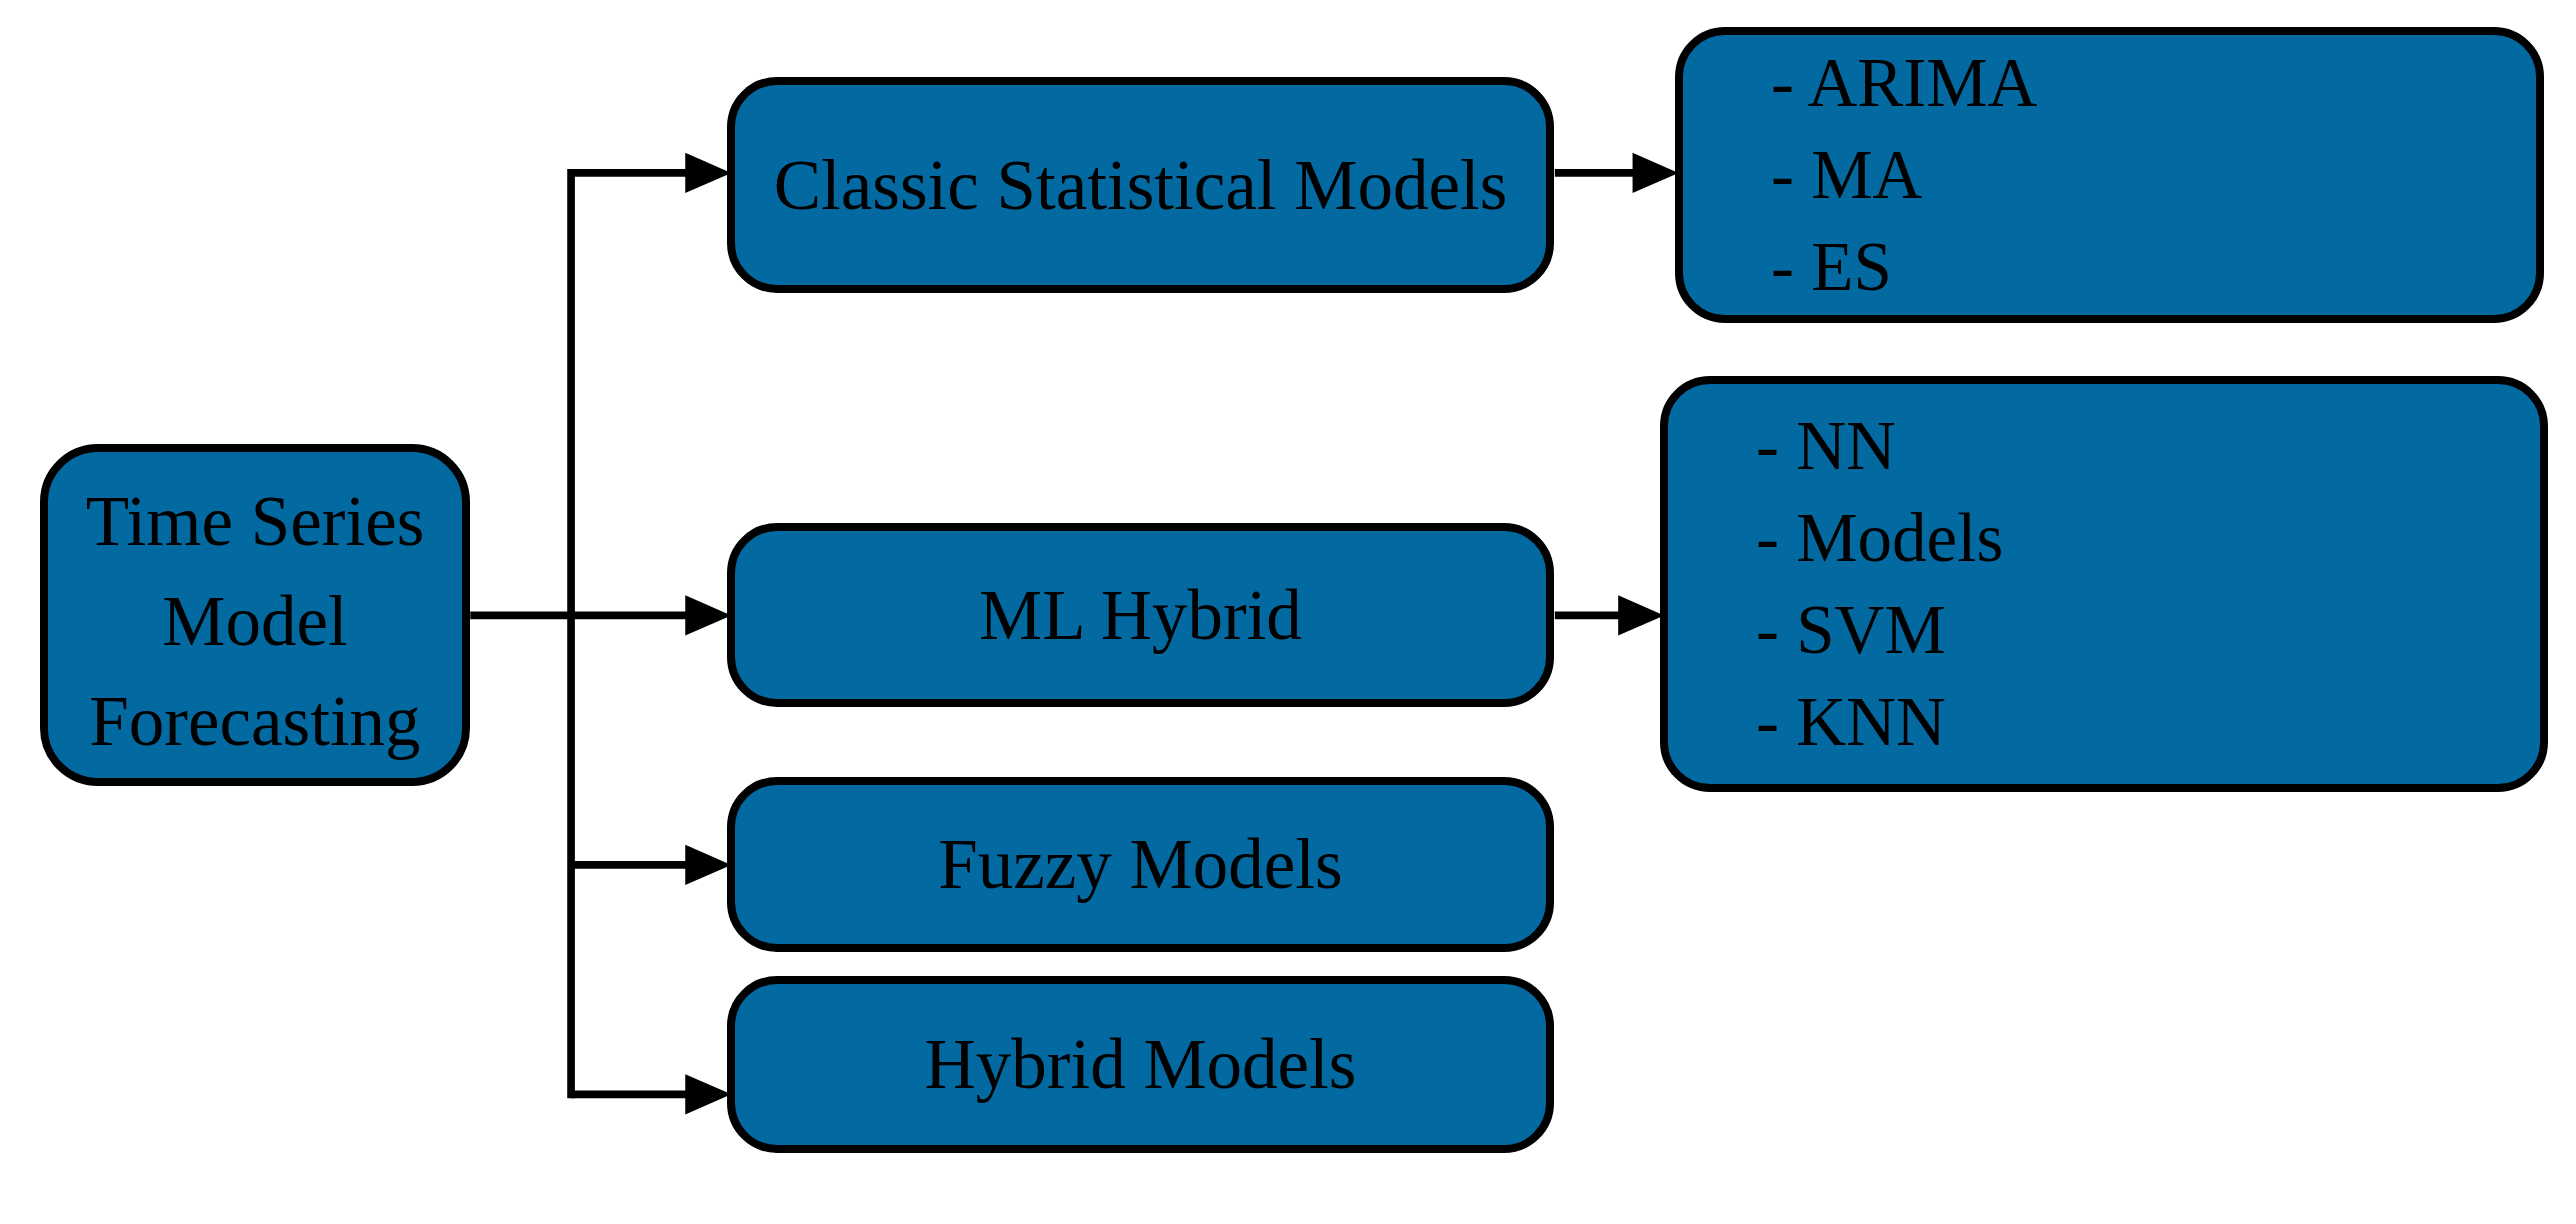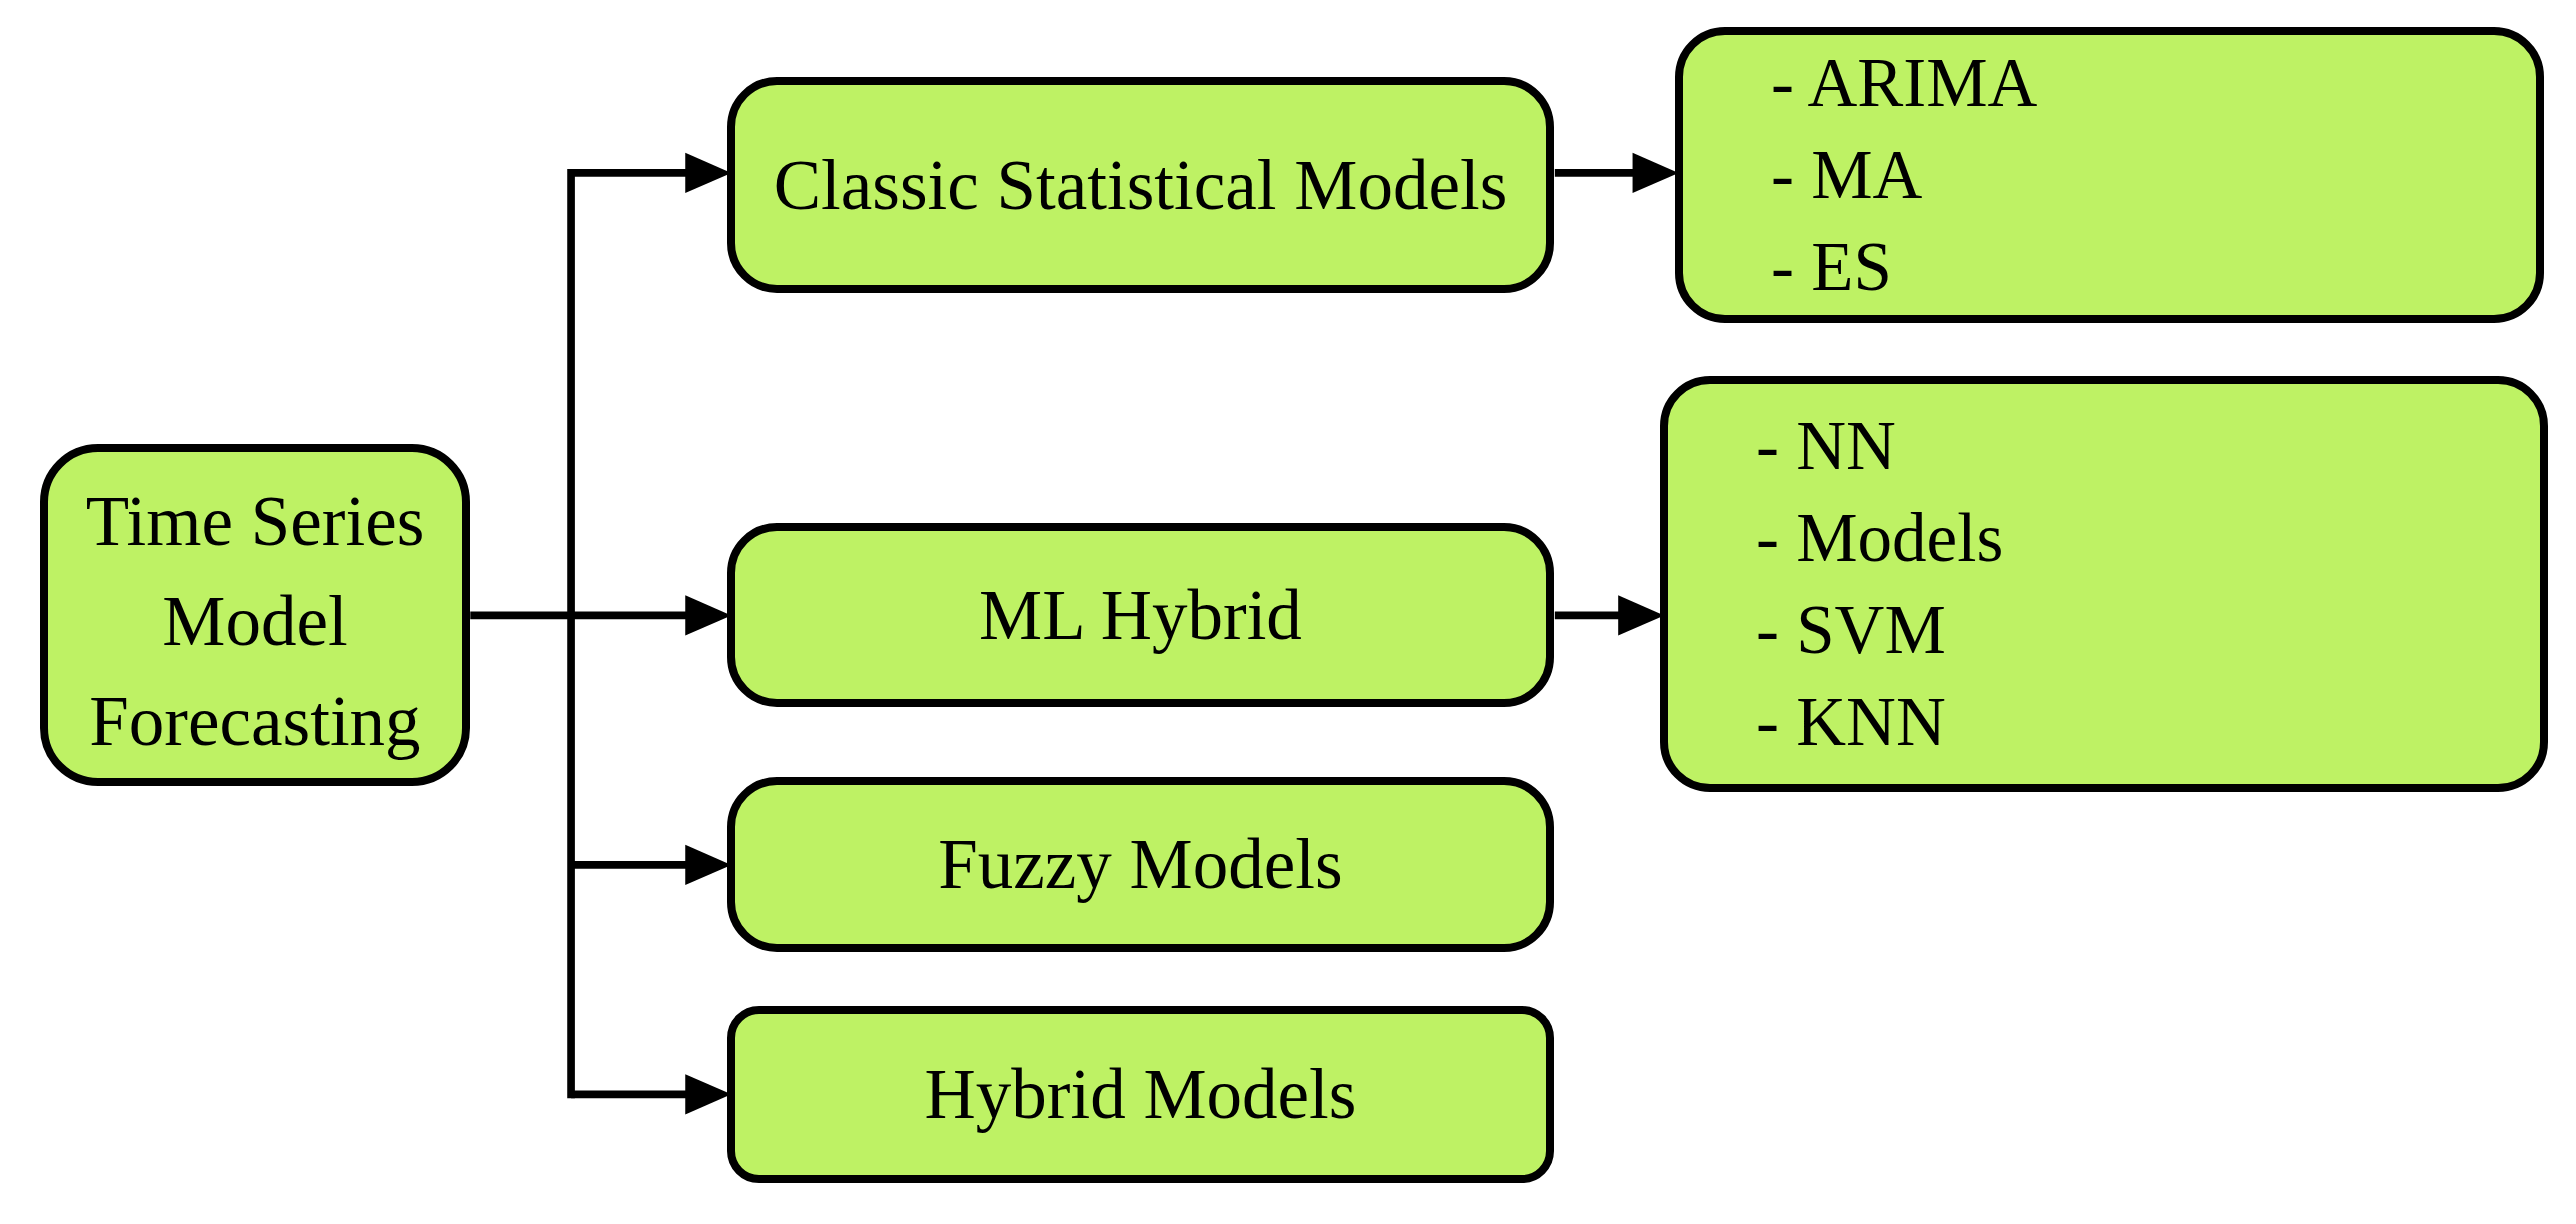--- a/index.html
+++ b/index.html
@@ -21,21 +21,21 @@
     top: 0;
     width: 2576px;
     height: 1225px;
     z-index: 1;
   }
   .node {
     position: absolute;
     box-sizing: border-box;
     border: 8.6px solid #000000;
     border-radius: 50px;
-    background: #bef264;
+    background: #0369a1;
     z-index: 2;
     display: flex;
     align-items: center;
     justify-content: center;
   }
   .node--root {
     left: 40px;  top: 444px;  width: 430px;  height: 342px;
     border-radius: 58px;
     flex-direction: column;
   }
@@ -48,21 +48,21 @@
   .node--category {
     left: 727px;  width: 827px;
   }
   .node--category .label {
     font-size: 71px;
     white-space: nowrap;
   }
   .node--classic { top: 77px;   height: 216px; }
   .node--ml      { top: 523px;  height: 184px; }
   .node--fuzzy   { top: 777px;  height: 175px; }
-  .node--hybrid  { top: 1006px; height: 177px; border-radius: 32px; }
+  .node--hybrid  { top: 976px; height: 177px; }
   .node--detail {
     flex-direction: column;
     align-items: flex-start;
     justify-content: center;
     padding-left: 88px;
   }
   .node--detail .item {
     font-size: 69px;
     line-height: 92px;
     white-space: nowrap;

